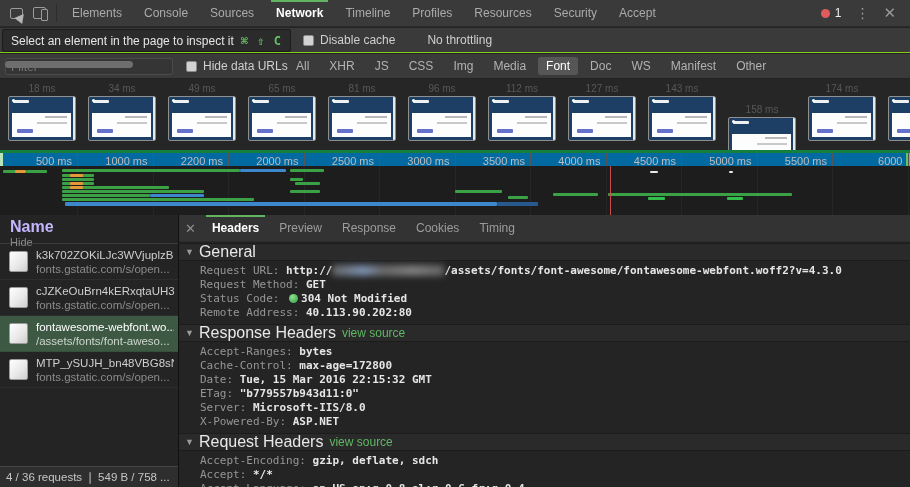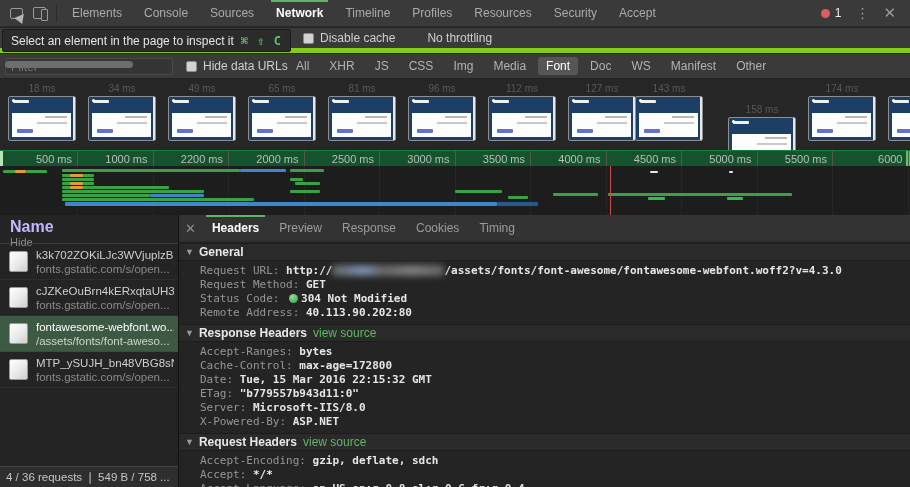--- a/index.html
+++ b/index.html
@@ -24,21 +24,21 @@
   .tab.sel { color:#ffffff; font-weight:bold; }
   .tab.sel:before { content:""; position:absolute; left:6px; right:6px; top:0; height:2px; background:#62b462; }
   .tb-right { margin-left:auto; display:flex; align-items:center; gap:14px; padding-right:14px; }
   .err-badge { display:flex; align-items:center; gap:5px; color:#eee; font-size:12px; }
   .err-dot { width:9px; height:9px; border-radius:50%; background:#e05c5c; display:inline-block; }
   .kebab { color:#9a9a9a; font-size:14px; letter-spacing:0; }
   .closex { color:#9a9a9a; font-size:15px; }
 
   
   .bar2 { position:absolute; left:0; top:28px; width:910px; height:25px; background:#3a3a3a;
-    border-bottom:5px solid #84cc16; display:flex; align-items:center; font-size:12px; }
+    border-bottom:1px solid #84cc16; display:flex; align-items:center; font-size:12px; }
   .tooltip { position:absolute; left:2px; top:1px; height:23px; background:#2b2b2b; border:1px solid #1c1c1c;
     border-radius:2px; display:flex; align-items:center; padding:0 8px; color:#e6e6e6; white-space:nowrap; z-index:5; }
   .tooltip .keys { color:#63c463; font-family:"DejaVu Sans Mono", monospace; margin-left:7px; font-size:12px; font-weight:bold; letter-spacing:1px; }
   .b2-items { display:flex; align-items:center; position:absolute; left:253px; }
   .chk { width:11px; height:11px; background:#d2d2d2; border:1px solid #8a8a8a; border-radius:2px; display:inline-block; }
   .b2-label { color:#cfcfcf; }
 
   
   .bar3 { position:absolute; left:0; top:54px; width:910px; height:25px; background:#3a3a3a;
     border-bottom:1px solid #222; display:flex; align-items:center; font-size:12px; }
@@ -59,22 +59,22 @@
   .thumb:after { content:""; position:absolute; right:0; top:0; bottom:0; width:2px; background:#e8e8e8; }
   .t-logo { position:absolute; left:4px; top:3px; width:16px; height:3px; background:#f0f0f0; border-radius:1px; }
   .t-logo:before { content:""; position:absolute; left:-1px; top:-1px; width:3px; height:3px; background:#fff; border-radius:50%; }
   .t-card { position:absolute; left:3px; right:4px; top:16px; bottom:3px; background:#fdfdfd; }
   .t-line1 { position:absolute; right:4px; top:3px; width:22px; height:2px; background:#b9b9b9; }
   .t-line2 { position:absolute; right:4px; top:9px; width:30px; height:2px; background:#c9c9c9; }
   .t-btn { position:absolute; left:5px; bottom:4px; width:16px; height:4px; background:#6572cc; border-radius:1px; }
   .film-scroll { position:absolute; left:5px; top:61px; width:128px; height:7px; background:#6e6e6e; border-radius:4px; }
 
   
-  .ruler { position:absolute; left:0; top:150px; width:910px; height:16px; background:#14532d;
-    border-top:1px solid #15803d; }
+  .ruler { position:absolute; left:0; top:150px; width:910px; height:16px; background:#0369a1;
+    border-top:3px solid #15803d; }
   .r-label { position:absolute; top:2px; font-size:11px; color:#bdbdbd; transform:translateX(-100%); padding-right:5px; }
   .r-tick { position:absolute; top:0; width:1px; height:16px; background:#555; }
   .r-handle-l { position:absolute; left:0; top:0; width:3px; height:16px; background:#b9e4b9; }
   .r-handle-r { position:absolute; right:0; top:0; width:4px; height:16px; background:#63c463; }
 
   
   .overview { position:absolute; left:0; top:166px; width:910px; height:49px; background:#1d1d1d; overflow:hidden; }
   .ov-grid { position:absolute; top:0; width:1px; height:49px; background:rgba(255,255,255,0.045); }
   .bar { position:absolute; border-radius:1px; }
   .redline { position:absolute; top:0; width:1px; height:49px; background:#c94b4b; }
@@ -103,21 +103,21 @@
   .dt-tabs { height:27px; background:#333333; border-bottom:1px solid #2a2a2a; display:flex; align-items:center;
     font-size:12px; }
   .dt-close { color:#8f8f8f; font-size:13px; padding:0 6px 0 6px; }
   .dtab { padding:0 10px; height:100%; display:flex; align-items:center; color:#9c9c9c; position:relative; }
   .dtab.sel { color:#fff; font-weight:bold; }
   .dtab.sel:before { content:""; position:absolute; left:4px; right:4px; top:0; height:2px; background:#62b462; }
   .dt-body { position:absolute; left:0; top:28px; right:0; bottom:0; overflow:hidden; font-size:11px; }
   .sect-head { display:flex; align-items:center; background:#2a2a2a; border-top:1px solid #1c1c1c;
     border-bottom:1px solid #1c1c1c; height:18px; padding-left:6px; }
   .tri { color:#9a9a9a; font-size:9px; margin-right:5px; }
-  .sect-title { color:#e8e8e8; font-weight:bold; font-size:12px; }
+  .sect-title { color:#e8e8e8; font-weight:normal; font-size:16px; }
   .vsrc { color:#5fb863; margin-left:6px; font-size:12px; }
   .kv { padding:0 0 0 21px; line-height:14px; font-family:"DejaVu Sans Mono", monospace; white-space:nowrap; }
   .kv .k { color:#969696;margin-top:6px; }
   .kv .v { color:#e6e6e6; font-weight:bold; }
   .status-dot { display:inline-block; width:9px; height:9px; border-radius:50%;
     background:radial-gradient(circle at 35% 30%, #8fe08f, #2f9e44); margin:0 3px; vertical-align:-1px; }
   .redact { display:inline-block; width:112px; height:11px; vertical-align:-2px; border-radius:2px;
     background:linear-gradient(90deg,#6f6f6f 0%,#8ba3c7 28%,#747474 46%,#8e8e8e 72%,#6f6f6f 100%);
     filter:blur(3px); opacity:.85; }
   .sect-rows { padding:3px 0 4px 0; }
@@ -270,21 +270,21 @@
         <div class="f-time">127 ms</div>
         <div class="thumb">
           <div class="t-logo"></div>
           <div class="t-card">
             <div class="t-line1"></div>
             <div class="t-line2"></div>
             <div class="t-btn"></div>
           </div>
         </div>
       </div>
-      <div class="frame" style="left: 635px;">
+      <div class="frame" style="left: 648px;">
         <div class="f-time">143 ms</div>
         <div class="thumb">
           <div class="t-logo"></div>
           <div class="t-card">
             <div class="t-line1"></div>
             <div class="t-line2"></div>
             <div class="t-btn"></div>
           </div>
         </div>
       </div>

